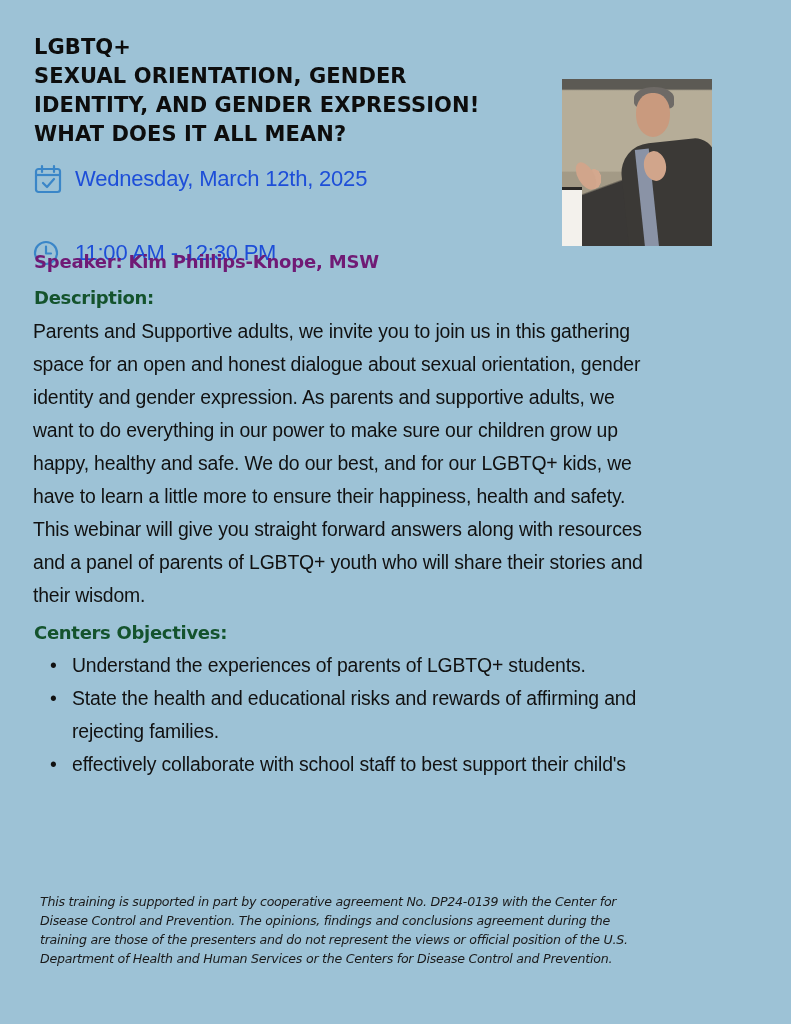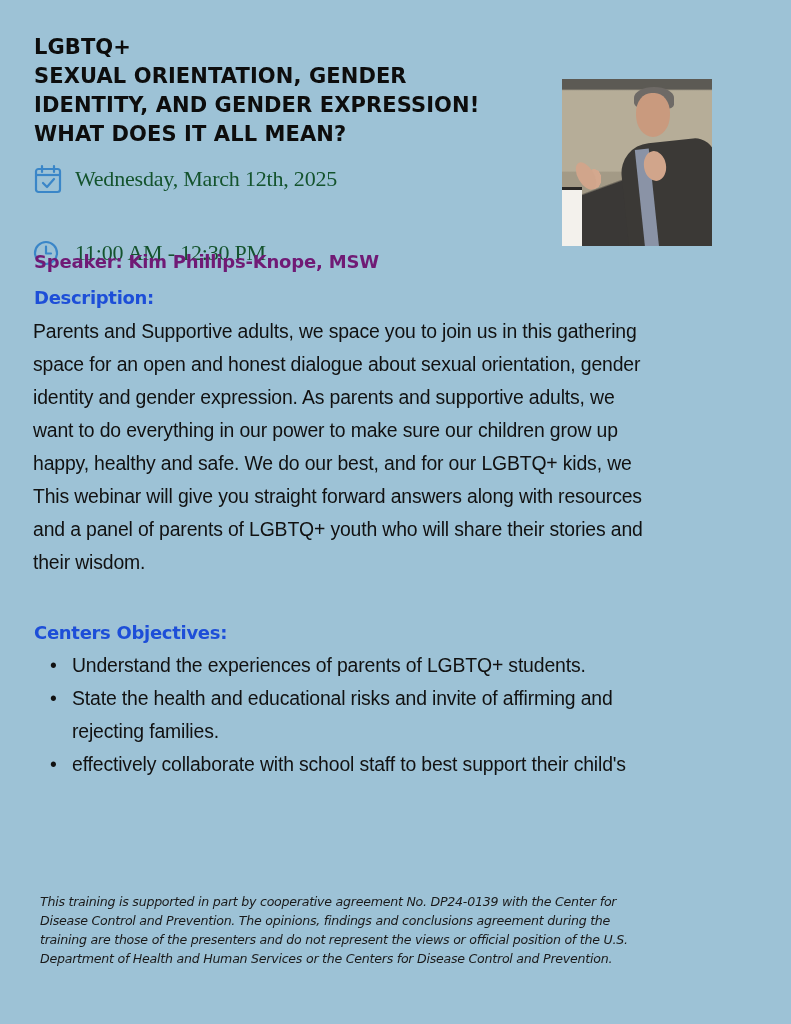--- a/index.html
+++ b/index.html
@@ -61,40 +61,40 @@
       background: #d1a58b; border-radius: 50%; transform: rotate(-30deg);
     }
     .photo .hand-r {
       position: absolute; left: 82px; top: 72px; width: 22px; height: 30px;
       background: #d1a58b; border-radius: 50%; transform: rotate(-10deg);
     }
 
     .info-row {
       position: absolute; left: 33px;
       display: flex; align-items: center;
-      font-size: 22px; color: #14532d;
-      font-family: Liberation Serif, serif;
+      font-size: 22px; color: #1d4ed8;
+      font-family: Liberation Sans, sans-serif;
       font-weight: normal;
       letter-spacing: -0.2px;
     }
     .info-row.date { top: 164px; }
     .info-row.time { top: 209px; margin-top: 31px; }
     .info-row .icon { width: 30px; height: 30px; margin-right: 12px; display: inline-block; }
     .info-row.time .icon { margin-right: 16px; width: 26px; height: 26px; }
 
     .speaker {
       position: absolute; left: 34px; top: 251px;
       font-family: "DejaVu Sans", sans-serif;
       font-weight: bold; font-size: 18px; color: #701a75;
       letter-spacing: -0.2px;
     }
     .section-heading {
       position: absolute; left: 34px;
       font-family: "DejaVu Sans", sans-serif;
-      font-weight: bold; font-size: 18px; color: #1d4ed8;
+      font-weight: bold; font-size: 18px; color: #14532d;
       letter-spacing: -0.3px;
       text-align: center;
     }
     .desc-heading { top: 287px; }
     .obj-heading { top: 622px; }
 
     .description {
       position: absolute; left: 33px; top: 315px; width: 710px;
       font-family: "Liberation Sans", sans-serif;
       font-size: 19.4px; line-height: 33px;
@@ -161,39 +161,40 @@
     <circle cx="13" cy="13" r="11" fill="none" stroke="#3a86c8" stroke-width="2.2"></circle>
     <polyline points="13,6.5 13,13.5 18,13.5" fill="none" stroke="#3a86c8" stroke-width="2.2" stroke-linecap="round" stroke-linejoin="round"></polyline>
   </svg>
   <span>11:00 AM - 12:30 PM</span>
 </div>
 
 <div class="speaker">Speaker: Kim Phillips-Knope, MSW</div>
 
 <div class="section-heading desc-heading">Description:</div>
 <div class="description">
-  <span>Parents and Supportive adults, we space you to join us in this gathering</span>
+  <span>Parents and Supportive adults, we invite you to join us in this gathering</span>
   <span>space for an open and honest dialogue about sexual orientation, gender</span>
   <span>identity and gender expression. As parents and supportive adults, we</span>
   <span>want to do everything in our power to make sure our children grow up</span>
   <span>happy, healthy and safe.  We do our best, and for our LGBTQ+ kids, we</span>
+  <span>have to learn a little more to ensure their happiness, health and safety.</span>
   <span>This webinar will give you straight forward answers along with resources</span>
   <span>and a panel of parents of LGBTQ+ youth who will share their stories and</span>
   <span>their wisdom.</span>
 </div>
 
 <div class="section-heading obj-heading">Centers Objectives:</div>
 <ul class="objectives">
   <li>
     <span class="bullet">•</span>
     <span class="line">Understand the experiences of parents of LGBTQ+ students.</span>
   </li>
   <li>
     <span class="bullet">•</span>
-    <span class="line">State the health and educational risks and invite of affirming and</span>
+    <span class="line">State the health and educational risks and rewards of affirming and</span>
     <span class="line">rejecting families.</span>
   </li>
   <li>
     <span class="bullet">•</span>
     <span class="line">effectively collaborate with school staff to best support their child's</span>
   </li>
 </ul>
 
 <div class="disclaimer">
   <span>This training is supported in part by cooperative agreement No. DP24-0139 with the Center for</span>

